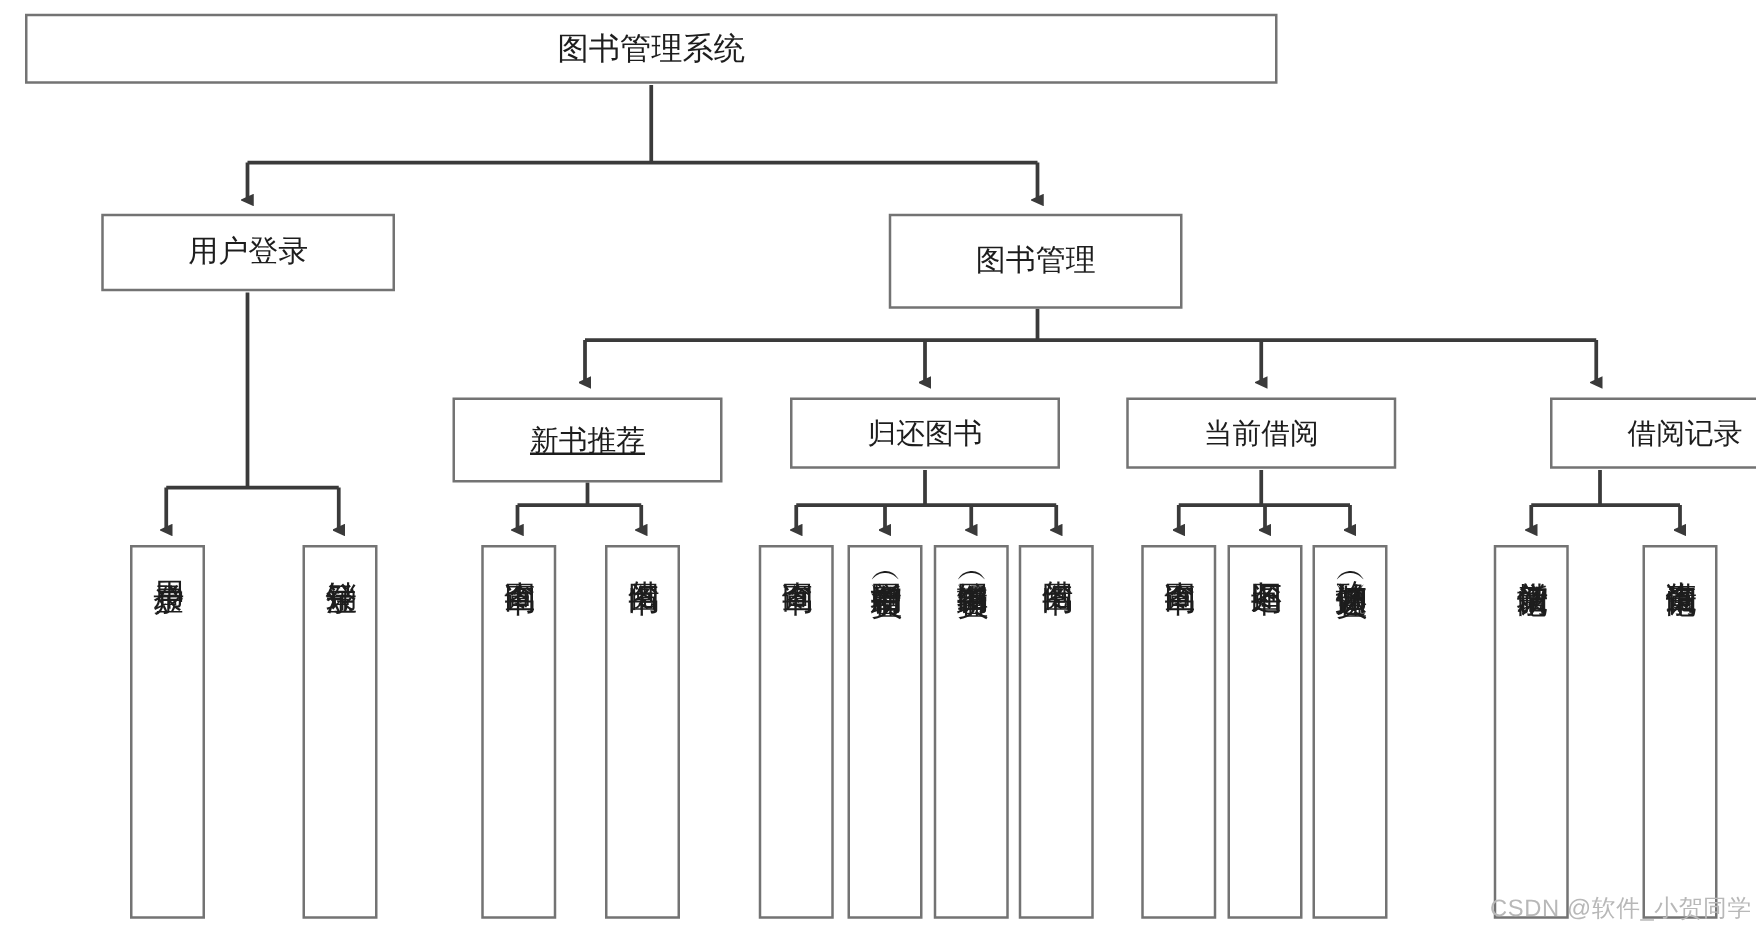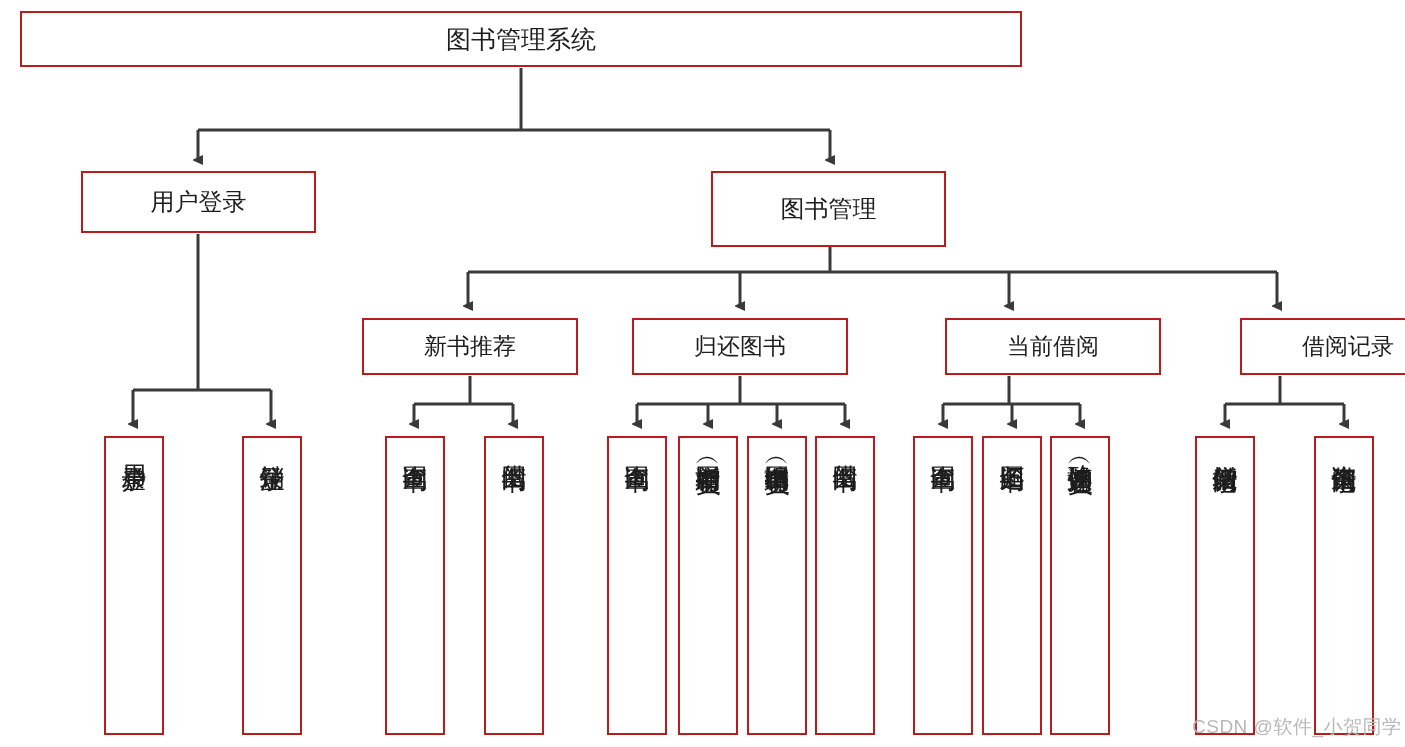--- a/index.html
+++ b/index.html
@@ -23,21 +23,21 @@
     left: 0;
     top: 0;
     width: 1405px;
     height: 747px;
     pointer-events: none;
   }
   .node {
     position: absolute;
     box-sizing: border-box;
     background: #ffffff;
-    border: 2px solid #b91c1c;
+    border: 2px solid #737373;
     display: flex;
     align-items: center;
     justify-content: center;
     color: #1d1d1d;
     line-height: 1.05;
     text-align: center;
   }
   .node.root {
     font-size: 25px;
   }
@@ -130,27 +130,27 @@
     <span>图书管理系统</span>
   </div>
 
   <div class="node lvl2" style="left:81px; top:171px; width:235px; height:62px;">
     <span>用户登录</span>
   </div>
   <div class="node lvl2" style="left:711px; top:171px; width:235px; height:76px;">
     <span>图书管理</span>
   </div>
 
-  <div class="node lvl3" style="left:362px; top:318px; width:216px; height:57px;">
+  <div class="node lvl3" style="left:362px; top:318px; width:216px; height:68px;text-decoration:underline;">
     <span>新书推荐</span>
   </div>
   <div class="node lvl3" style="left:632px; top:318px; width:216px; height:57px;">
     <span>归还图书</span>
   </div>
-  <div class="node lvl3" style="left:901px; top:318px; width:216px; height:57px;margin-left:44px;">
+  <div class="node lvl3" style="left:901px; top:318px; width:216px; height:57px;">
     <span>当前借阅</span>
   </div>
   <div class="node lvl3" style="left:1240px; top:318px; width:216px; height:57px;">
     <span>借阅记录</span>
   </div>
 
   <div class="node leaf" style="left:104px; top:436px; width:60px; height:299px;">
     <span class="vtext">用户登录</span>
   </div>
   <div class="node leaf" style="left:242px; top:436px; width:60px; height:299px;">

